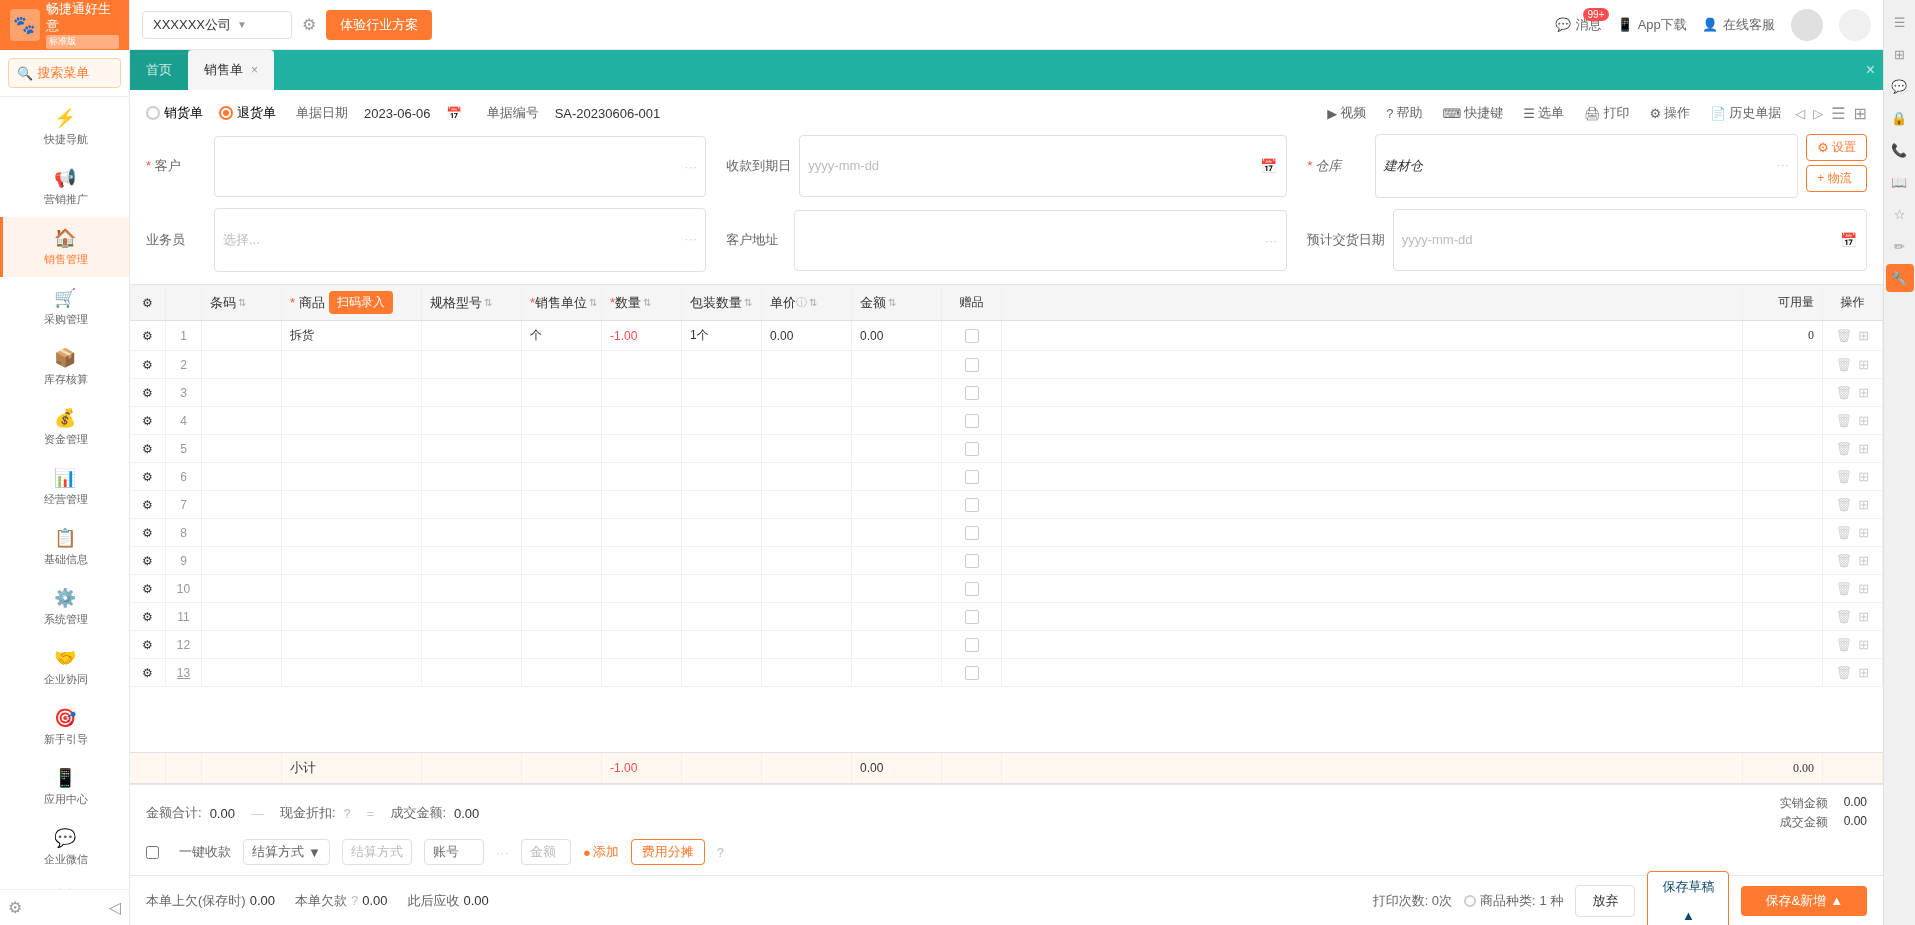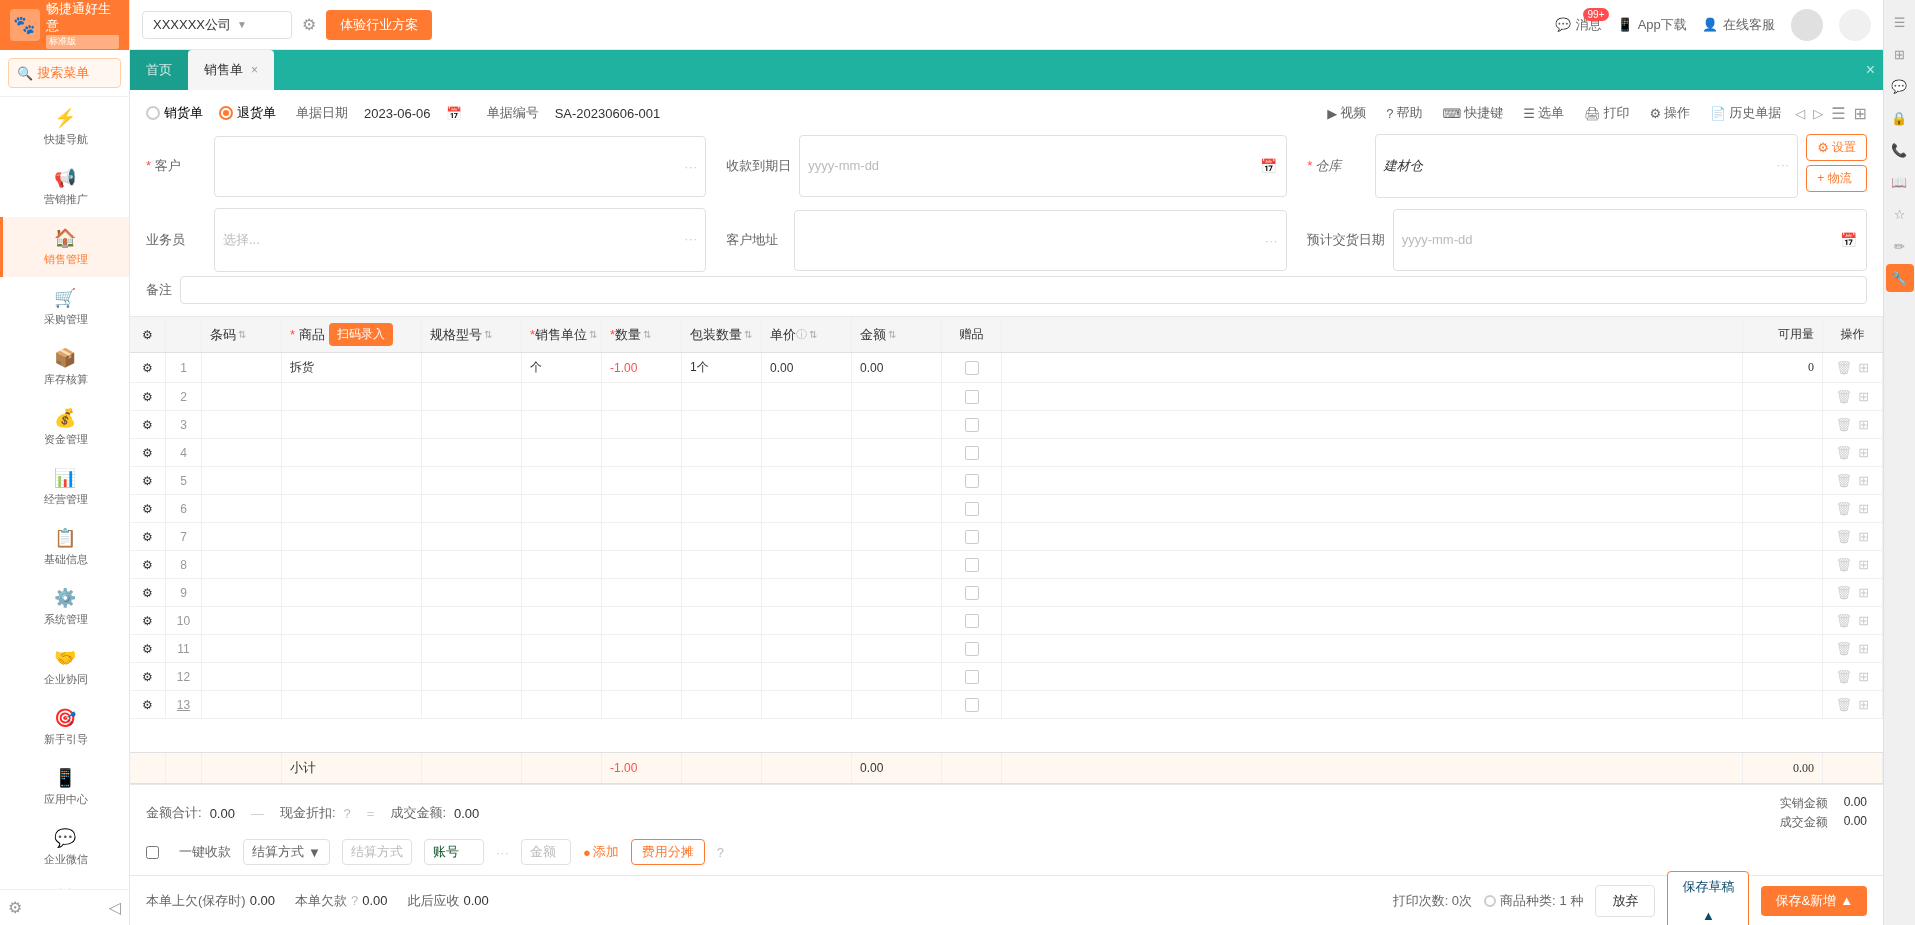--- a/index.html
+++ b/index.html
@@ -119,21 +119,21 @@
 
     
     .bottom-bar { height: 50px; background: #fff; border-top: 1px solid #e8e8e8; display: flex; align-items: center; padding: 0 16px; gap: 20px; }
     .bottom-stat { display: flex; align-items: center; gap: 4px; color: #666; font-size: 12px; }
     .bottom-stat-value { color: #333; font-weight: 500; }
     .bottom-right { margin-left: auto; display: flex; align-items: center; gap: 12px; }
     .print-count { color: #666; font-size: 12px; }
     .product-type { display: flex; align-items: center; gap: 4px; color: #666; font-size: 12px; cursor: pointer; }
     .btn-abandon { border: 1px solid #e0e0e0; background: #fff; border-radius: 4px; padding: 6px 16px; cursor: pointer; color: #333; }
     .btn-save-draft { border: 1px solid #ff7a30; background: #fff; border-radius: 4px; padding: 6px 14px; cursor: pointer; color: #0c4a6e; display: flex; align-items: center; gap: 12px; flex-direction: column; }
-    .btn-save-new { background: #ff7a30; border: none; border-radius: 4px; padding: 6px 14px; cursor: pointer; color: #fff; display: flex; align-items: center; gap: 4px; }
+    .btn-save-new { background: #ff7a30; border: none; border-radius: 4px; padding: 6px 24px; cursor: pointer; color: #fff; display: flex; align-items: center; gap: 4px; }
 
     
     .right-tools { width: 32px; background: #f0f0f0; display: flex; flex-direction: column; align-items: center; padding-top: 8px; gap: 4px; border-left: 1px solid #e0e0e0; }
     .right-tool-btn { width: 28px; height: 28px; display: flex; align-items: center; justify-content: center; color: #999; cursor: pointer; border-radius: 4px; font-size: 13px; }
     .right-tool-btn.active { background: #ff7a30; color: #fff; }
 
     .note-row { display: flex; align-items: center; gap: 8px; margin-top: 4px; }
     .note-label { color: #666; }
     .note-input { border: 1px solid #e0e0e0; border-radius: 4px; padding: 4px 8px; flex: 1; color: #333; min-height: 28px; }
   </style>
@@ -365,24 +365,20 @@
         </div>
         <div class="form-row">
           <span class="form-label">预计交货日期</span>
           <div class="form-input">
             <span class="form-input-placeholder">yyyy-mm-dd</span>
             <span class="form-input-calendar">📅</span>
           </div>
         </div>
       </div>
 
-      <div class="note-row">
-        <span class="note-label">备注</span>
-        <div class="note-input"></div>
-      </div>
     </div>
 
     <div class="table-container">
 
       <div class="table-header">
         <div class="table-cell cell-settings">⚙</div>
         <div class="table-cell cell-seq"></div>
         <div class="table-cell cell-barcode">
           <span>条码</span>
           <span class="sort-icon">⇅</span>
@@ -754,21 +750,21 @@
           <span>一键收款</span>
         </div>
         <div class="payment-select">
           <span>结算方式</span>
           <span>▼</span>
         </div>
         <div class="payment-method">
           <span style="color:#bbb;">结算方式</span>
         </div>
         <div class="account-input">
-          <span style="color:#14532d;">账号</span>
+          <span style="color:#737373;">账号</span>
         </div>
         <span style="color:#ccc;">···</span>
         <div class="amount-input">
           <span style="color:#bbb;">金额</span>
         </div>
         <div class="add-btn">
           <span style="color:#ff7a30;">●</span>
           <span>添加</span>
         </div>
         <button class="expense-btn">费用分摊</button>

